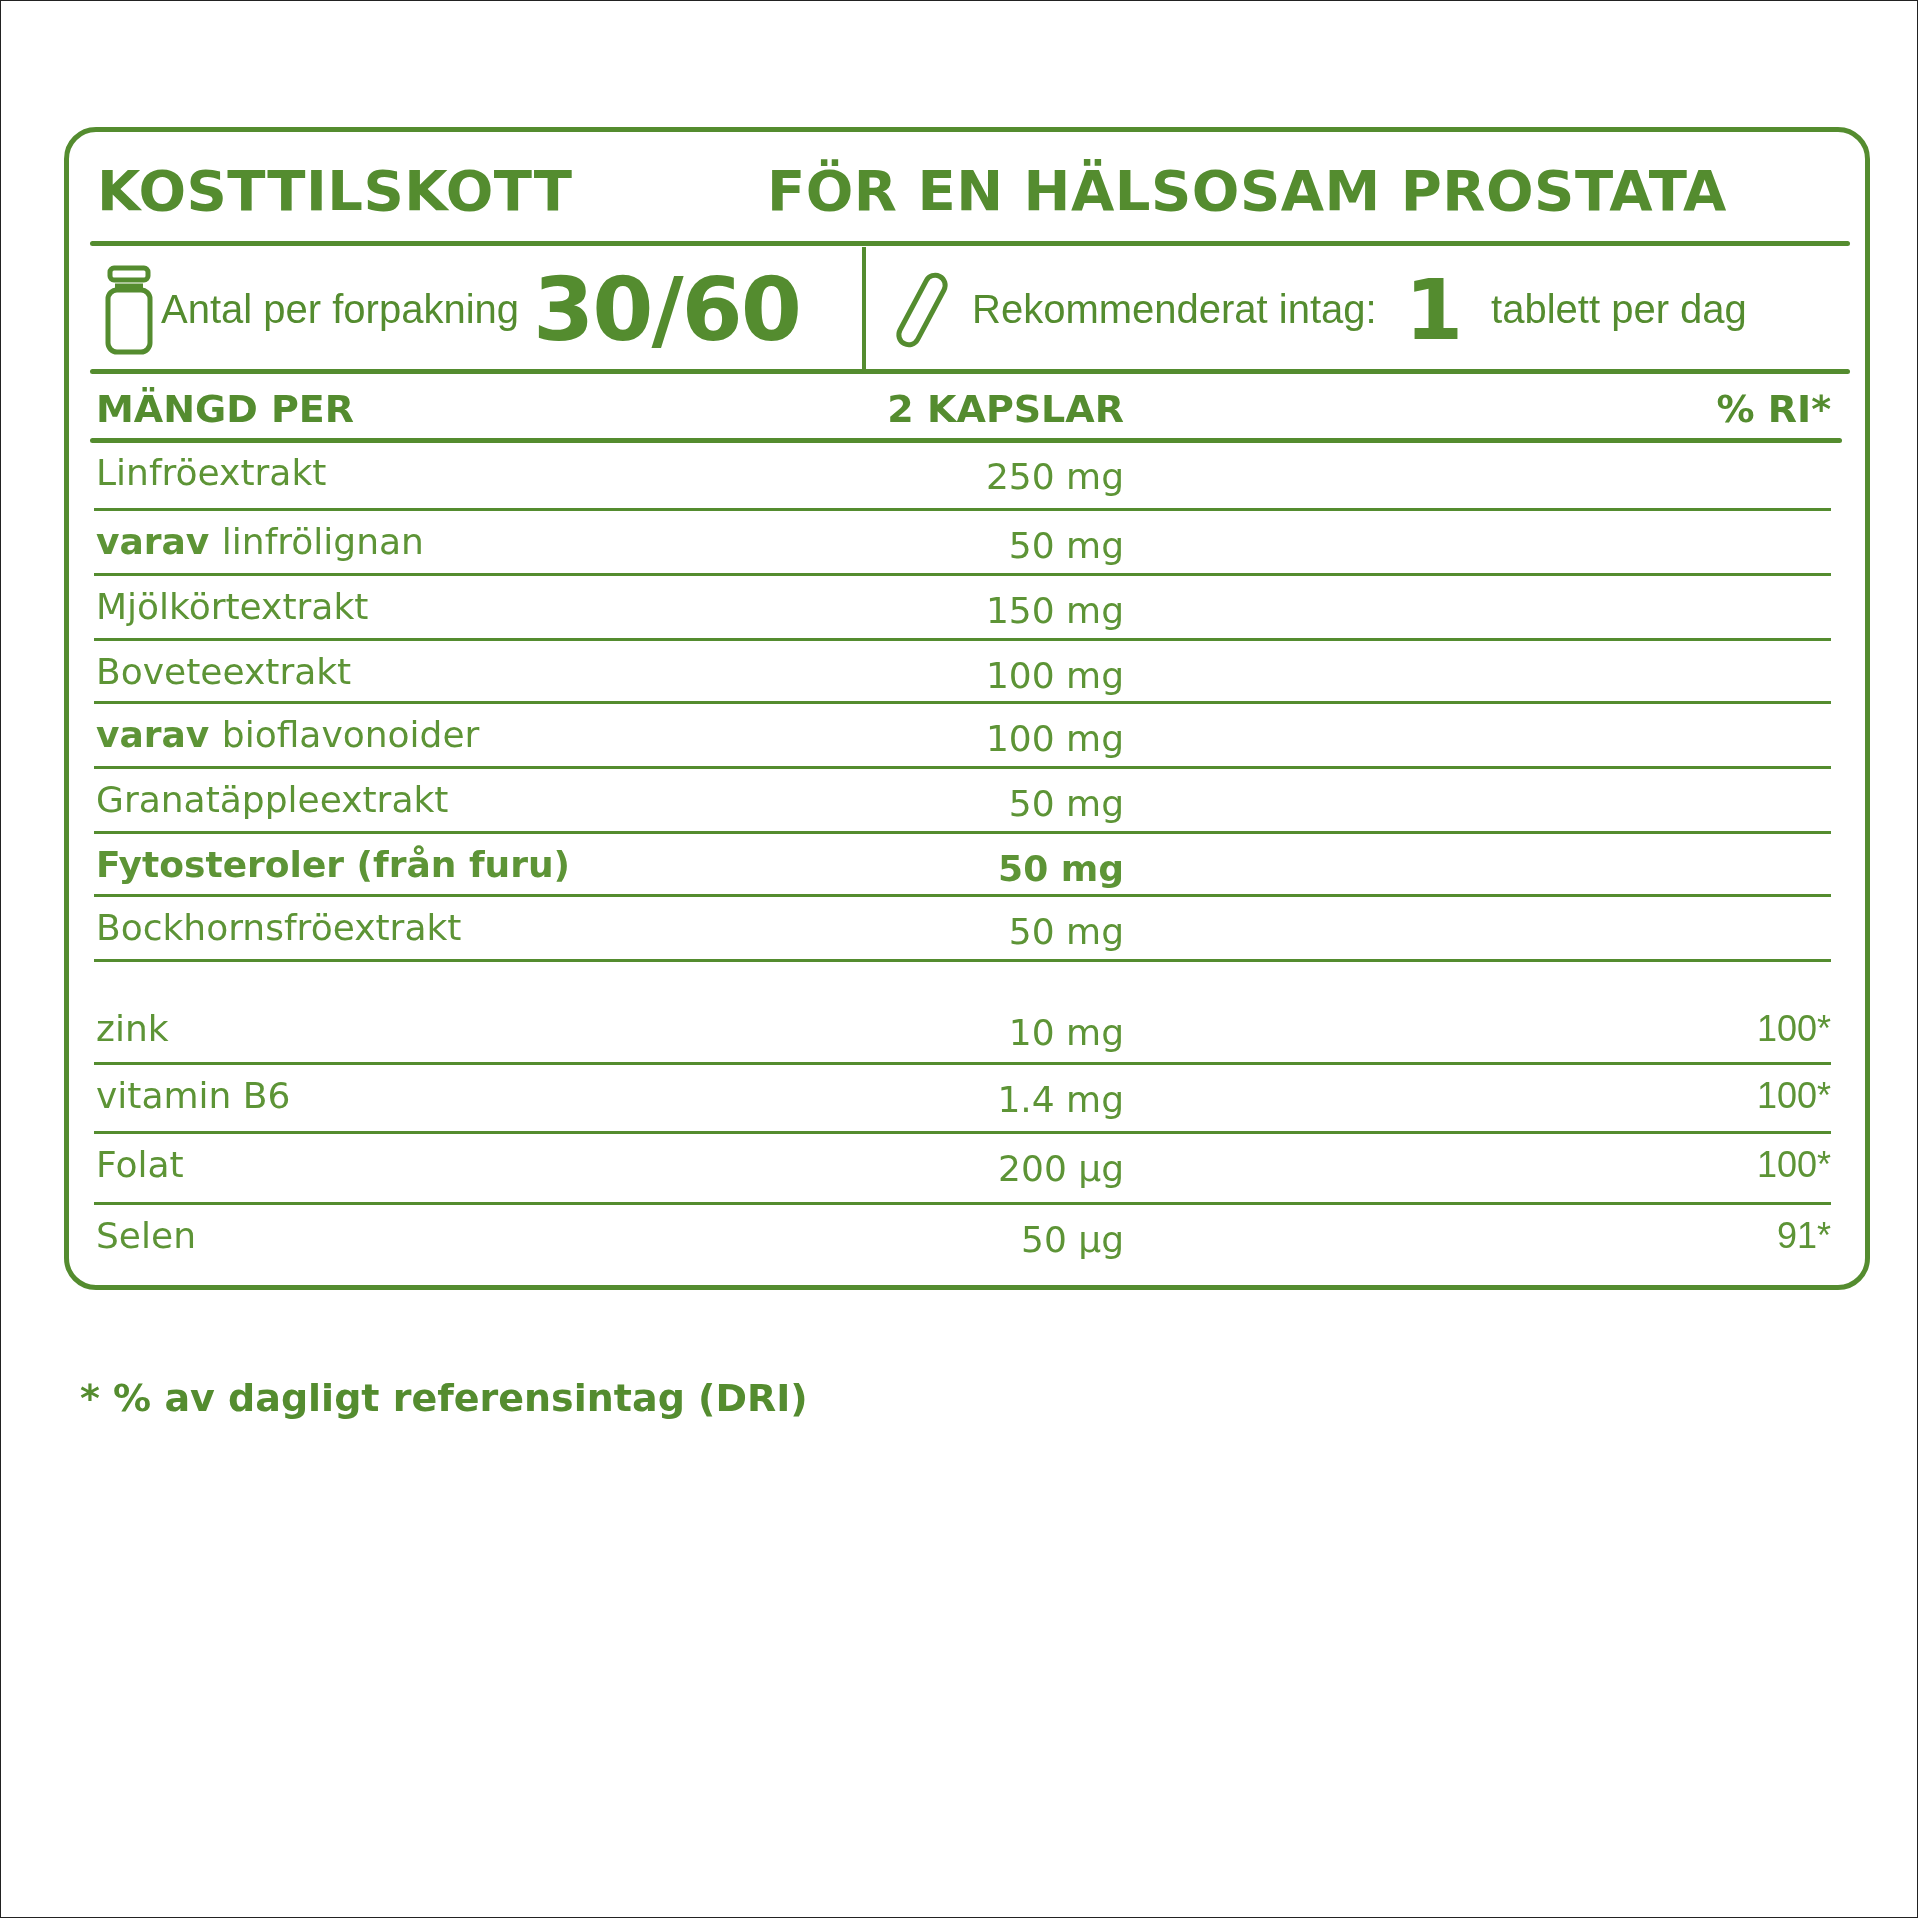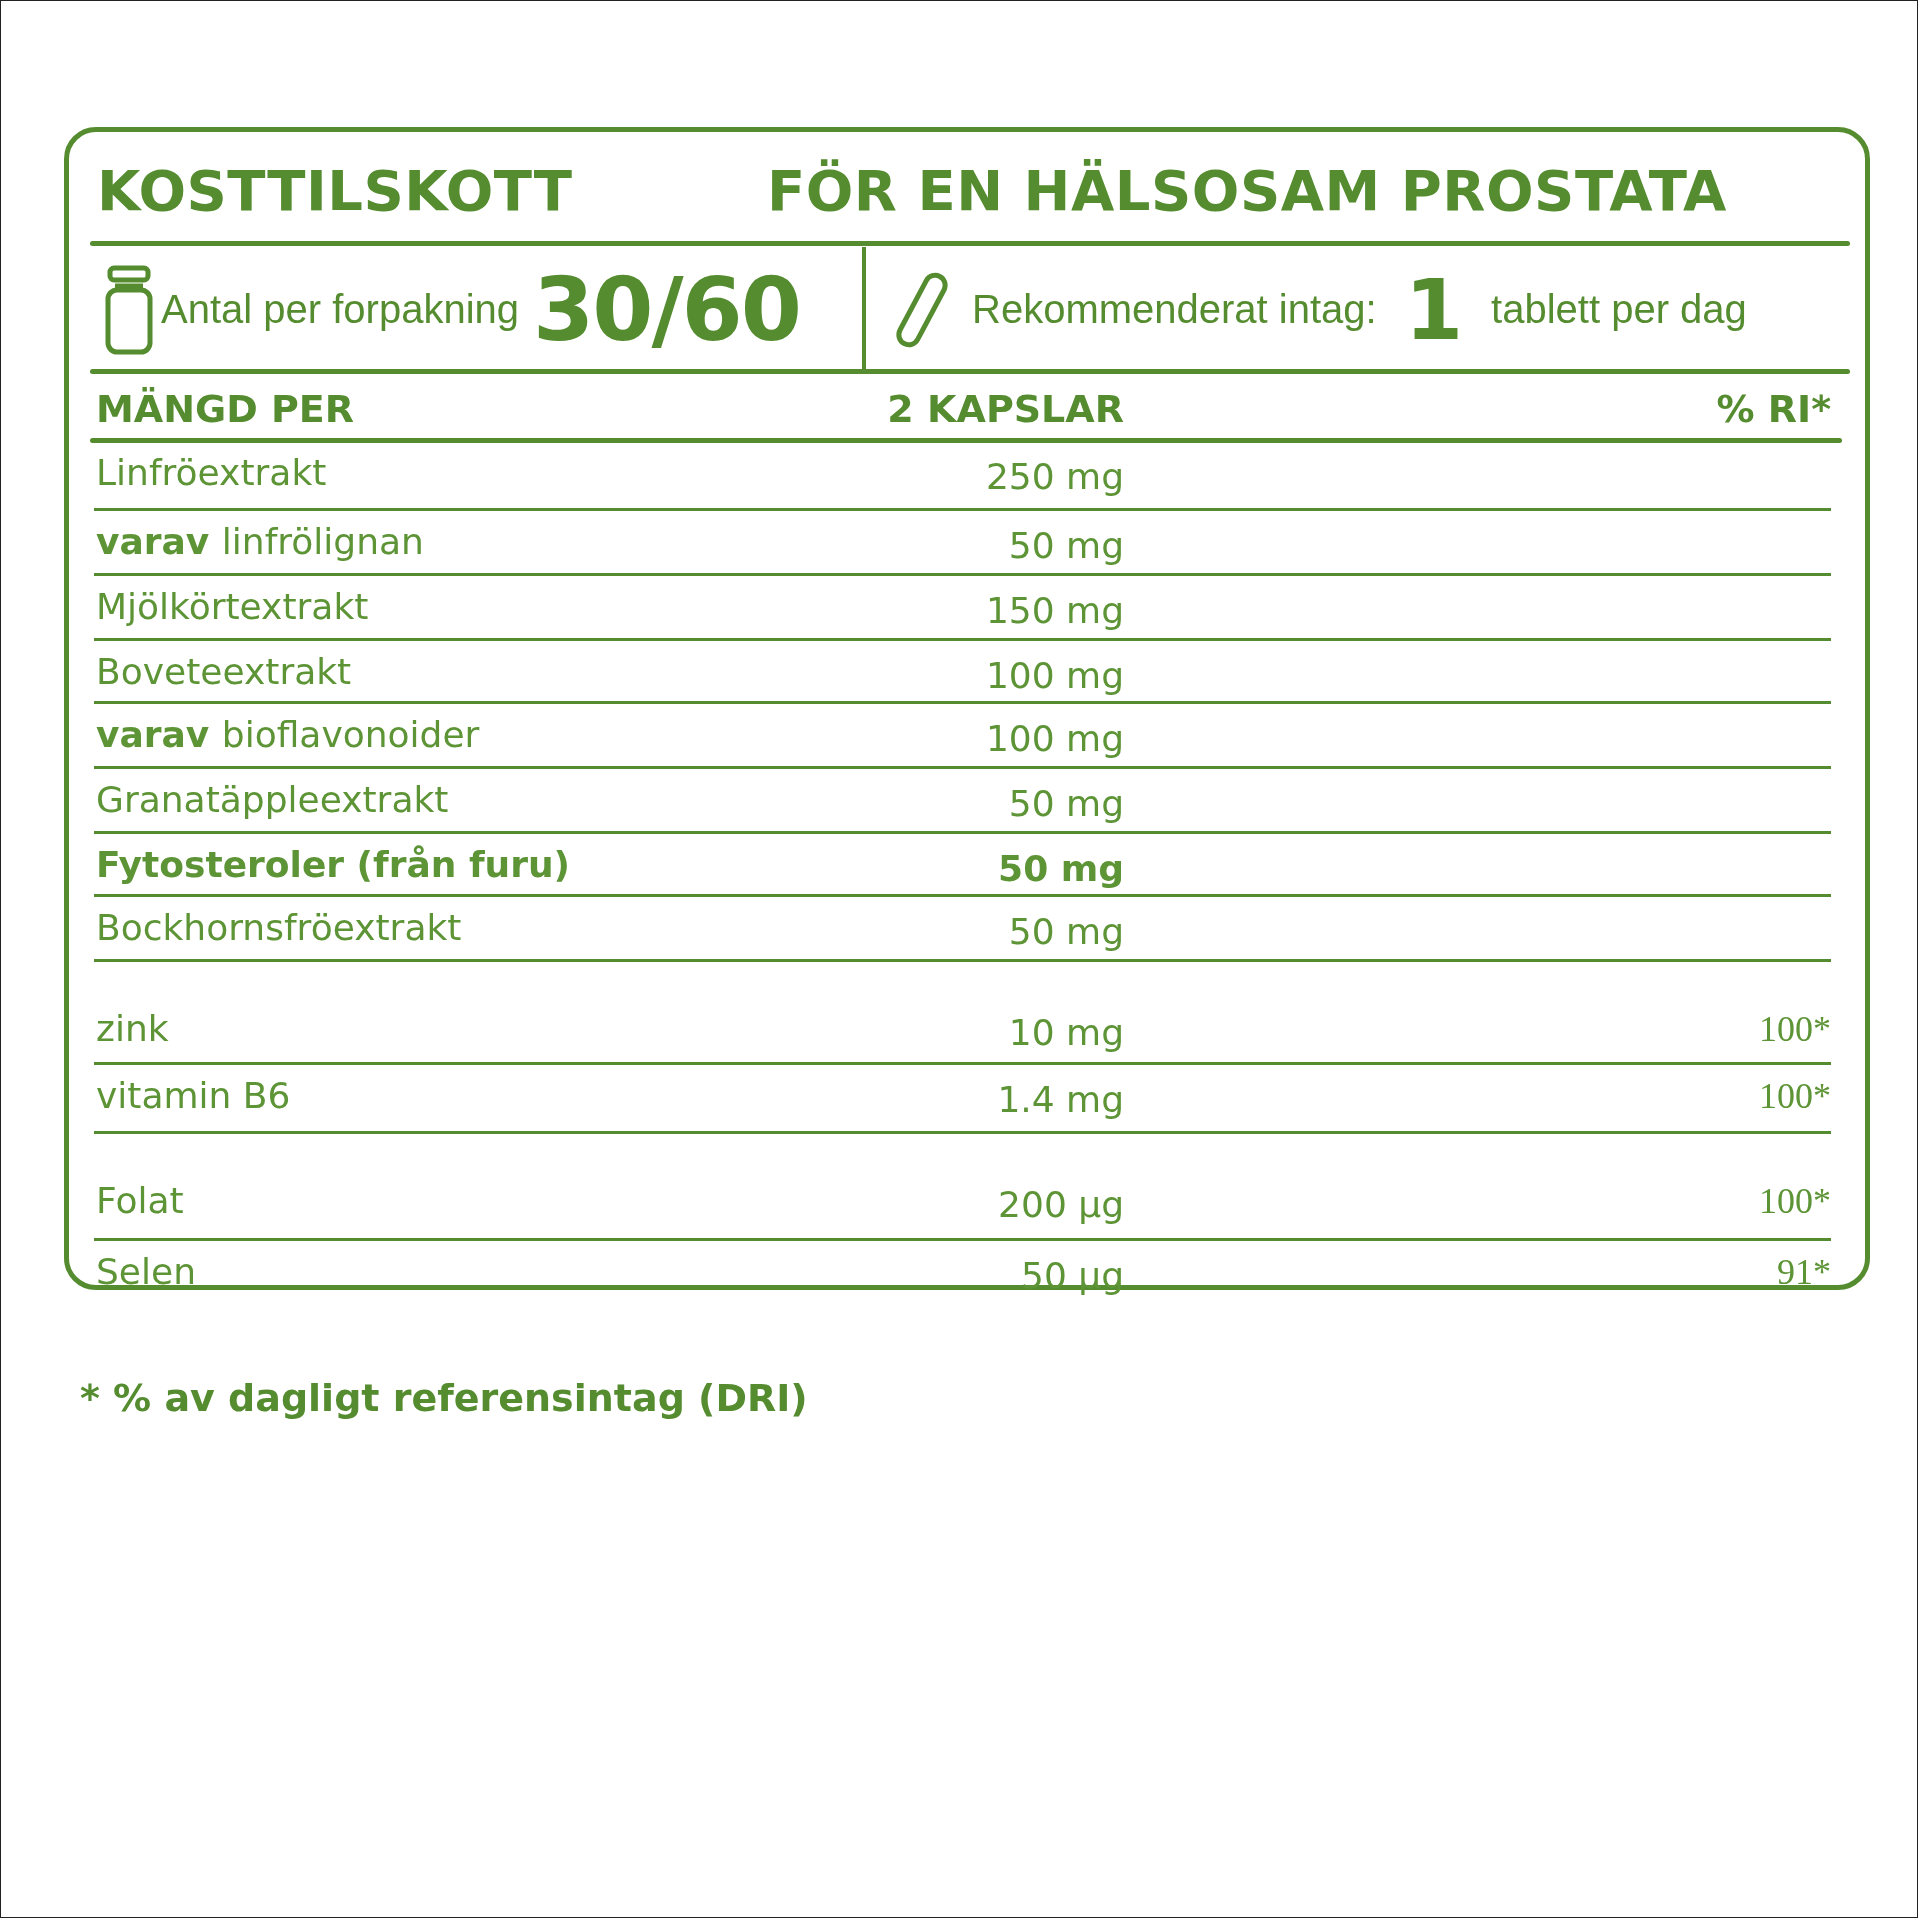--- a/index.html
+++ b/index.html
@@ -159,21 +159,21 @@
       top: 14px;
       font-family: "DejaVu Sans", sans-serif;
       font-size: 36px;
       color: #5d9436;
       white-space: nowrap;
     }
     .row .ri {
       position: absolute;
       right: 0;
       top: 10px;
-      font-family: Liberation Serif, serif;
+      font-family: Liberation Sans, sans-serif;
       font-size: 36px;
       color: #5d9436;
       white-space: nowrap;
     }
     .footnote {
       position: absolute;
       left: 80px;
       top: 1376px;
       font-family: "DejaVu Sans", sans-serif;
       font-weight: bold;
@@ -271,21 +271,21 @@
       <div class="row" style="height: 64px; margin-top: 36px;">
     <span class="name"><b></b><span>zink</span></span>
     <span class="amount">10 mg</span>
     <span class="ri">100*</span>
   </div>
       <div class="row" style="height: 66px;">
     <span class="name"><b></b><span>vitamin B6</span></span>
     <span class="amount">1.4 mg</span>
     <span class="ri">100*</span>
   </div>
-      <div class="row" style="height: 68px; margin-top: 36px;">
+      <div class="row" style="height: 68px;">
     <span class="name"><b></b><span>Folat</span></span>
     <span class="amount">200 µg</span>
     <span class="ri">100*</span>
   </div>
       <div class="row last" style="height: 74px;">
     <span class="name"><b></b><span>Selen</span></span>
     <span class="amount">50 µg</span>
     <span class="ri">91*</span>
   </div>
     </div>

